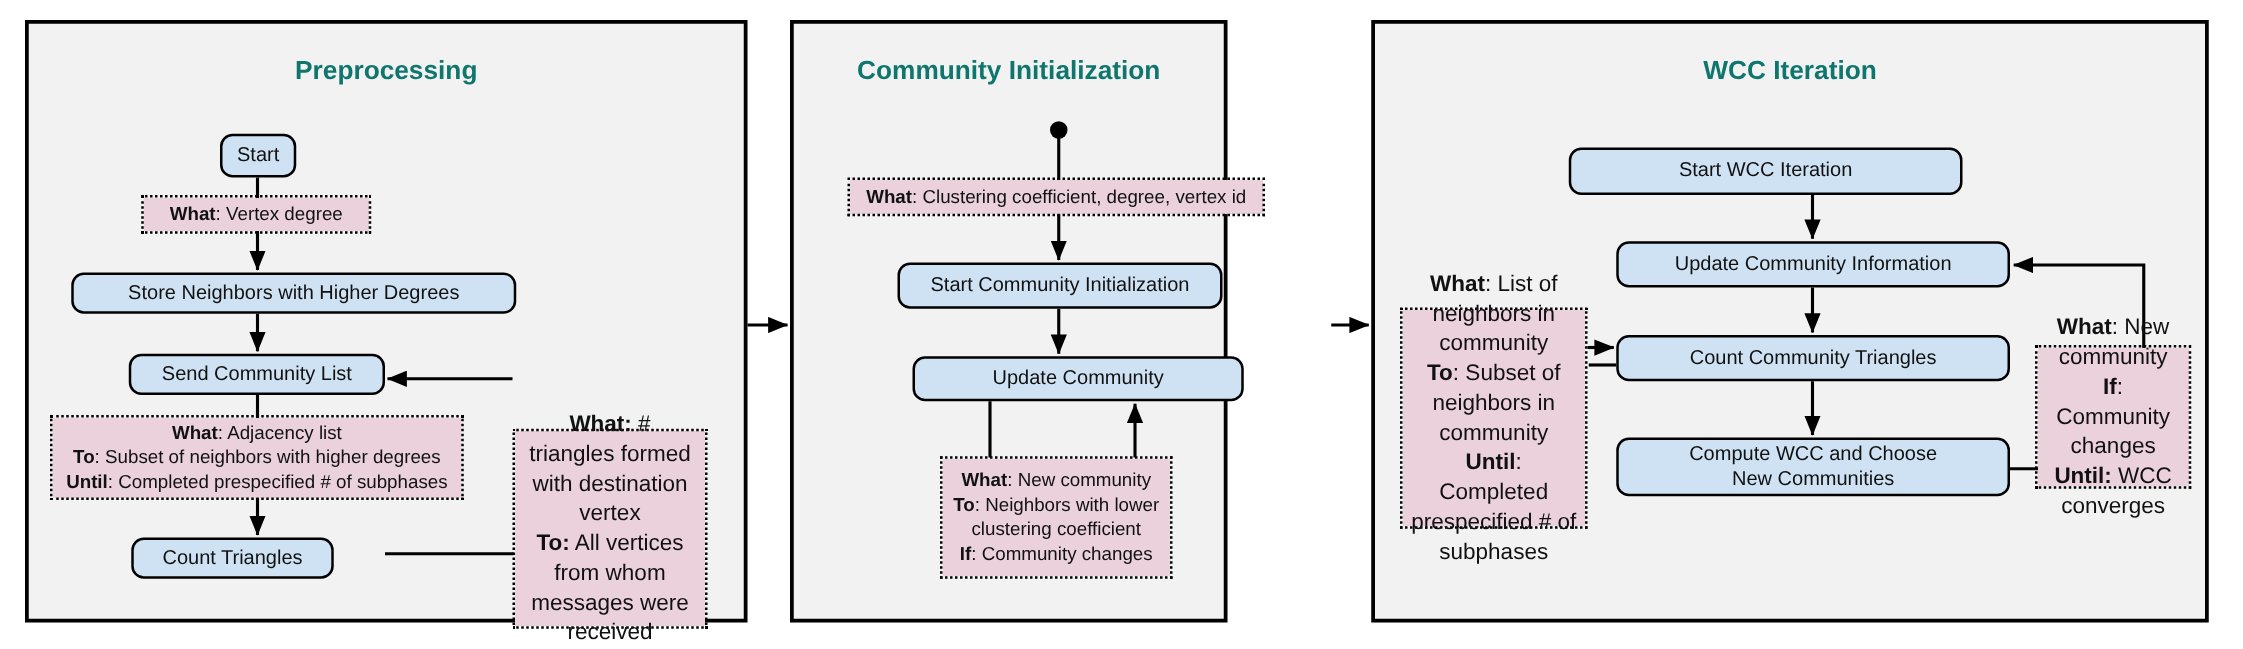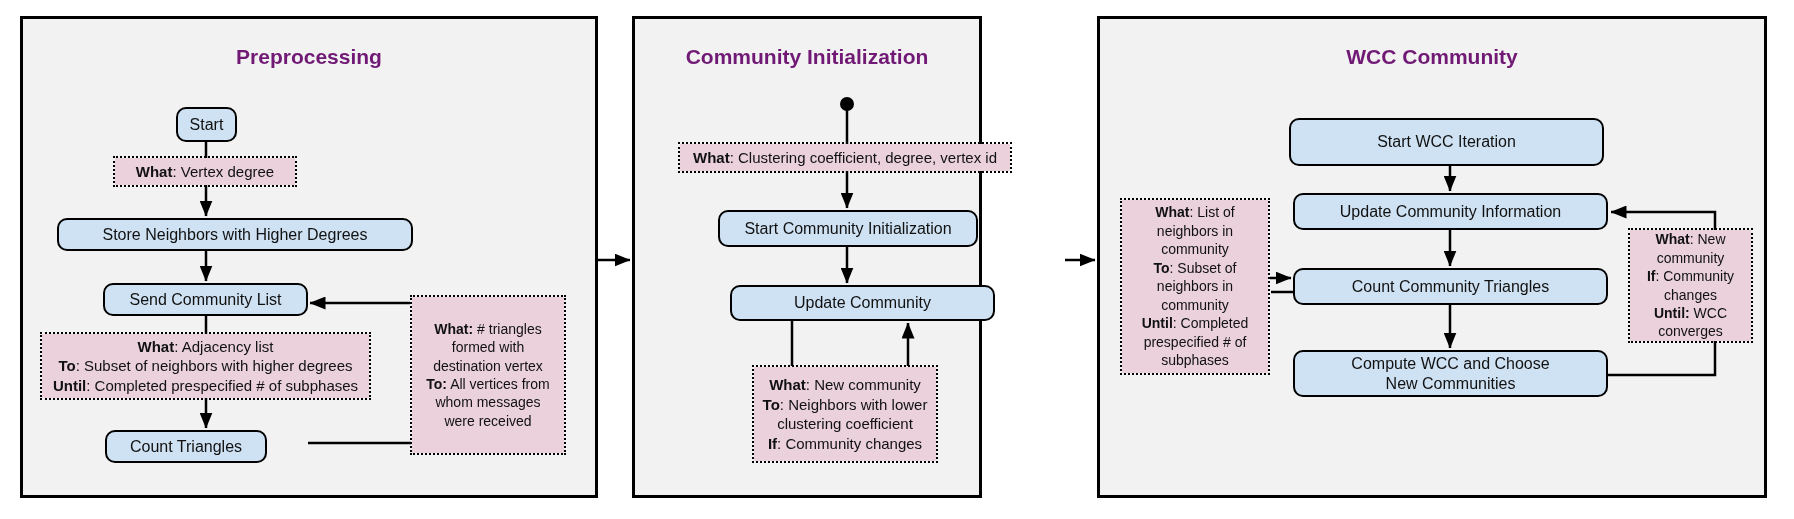--- a/index.html
+++ b/index.html
@@ -13,57 +13,57 @@
     position:relative;width:1794px;height:519px;
     font-family:"Liberation Sans", sans-serif;color:#111;
     overflow:hidden;background:#ffffff;
   }
   .panel{
     position:absolute;background:var(--panel-bg);
     border:3px solid var(--line);box-sizing:border-box;
   }
   .panel-title{
     position:absolute;width:100%;top:26px;left:0;
-    text-align:center;font-weight:bold;font-size:21px;color:#701a75;
+    text-align:center;font-weight:bold;font-size:21px;color:#0f766e;
   }
   .node{
     position:absolute;background:var(--node-fill);
     border:2.5px solid var(--line);border-radius:10px;
     box-sizing:border-box;display:flex;align-items:center;justify-content:center;
     font-size:16px;text-align:center;line-height:1.2;z-index:3;
   }
   .node span{display:block;}
   .node.two-line span{max-width:200px;}
   .ann{
     position:absolute;background:var(--ann-fill);
     background-clip:padding-box;
     border:2px dotted var(--line);box-sizing:border-box;
     display:flex;flex-direction:column;justify-content:center;
     font-size:15px;text-align:center;line-height:1.3;z-index:2;
     padding:2px 6px;
   }
-  .ann.small{font-size:14px;line-height:1.32;}
+  .ann.small{font-size:18px;line-height:1.32;margin-top:48px;}
   .ann.pad{padding:2px 10px;}
   .ann.nowrap .ann-entry{white-space:nowrap;}
   .ann-entry b{font-weight:bold;}
   svg.wires{position:absolute;left:0;top:0;z-index:1;}
 </style>
 </head>
 <body>
 
 <div class="canvas">
 
   <div class="panel" style="left:20px;top:16px;width:578px;height:482px">
     <div class="panel-title">Preprocessing</div>
   </div>
   <div class="panel" style="left:632px;top:16px;width:350px;height:482px">
     <div class="panel-title">Community Initialization</div>
   </div>
   <div class="panel" style="left:1097px;top:16px;width:670px;height:482px">
-    <div class="panel-title">WCC Community</div>
+    <div class="panel-title">WCC Iteration</div>
   </div>
 
   <svg class="wires" width="1794" height="519" viewBox="0 0 1794 519">
     <defs>
       <marker id="ah" markerUnits="userSpaceOnUse" markerWidth="16" markerHeight="13" refX="15.5" refY="6.5" orient="auto">
         <polygon points="0,0 16,6.5 0,13" fill="#000"></polygon>
       </marker>
     </defs>
     <g stroke="#000" stroke-width="2.5" fill="none">
 
@@ -124,21 +124,21 @@
   </div>
   <div class="node" style="left:730px;top:285px;width:265px;height:36px">
     <span>Update Community</span>
   </div>
   <div class="ann" style="left:752px;top:365px;width:186px;height:98px">
       <div class="ann-entry"><b>What</b>: New community</div>
       <div class="ann-entry"><b>To</b>: Neighbors with lower clustering coefficient</div>
       <div class="ann-entry"><b>If</b>: Community changes</div>
     </div>
 
-  <div class="node" style="left:1289px;top:118px;width:315px;height:48px">
+  <div class="node" style="left:1255px;top:118px;width:315px;height:38px">
     <span>Start WCC Iteration</span>
   </div>
   <div class="node" style="left:1293px;top:193px;width:315px;height:37px">
     <span>Update Community Information</span>
   </div>
   <div class="node" style="left:1293px;top:268px;width:315px;height:37px">
     <span>Count Community Triangles</span>
   </div>
   <div class="node two-line" style="left:1293px;top:350px;width:315px;height:47px">
     <span>Compute WCC and Choose New Communities</span>

